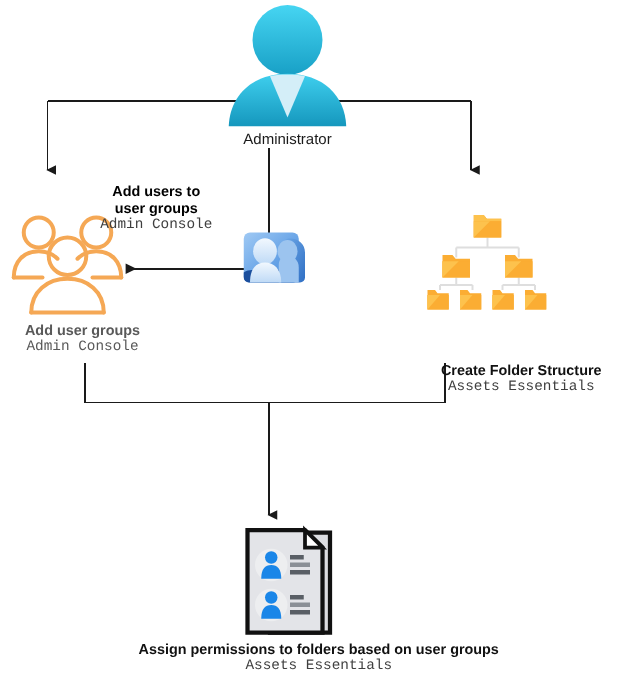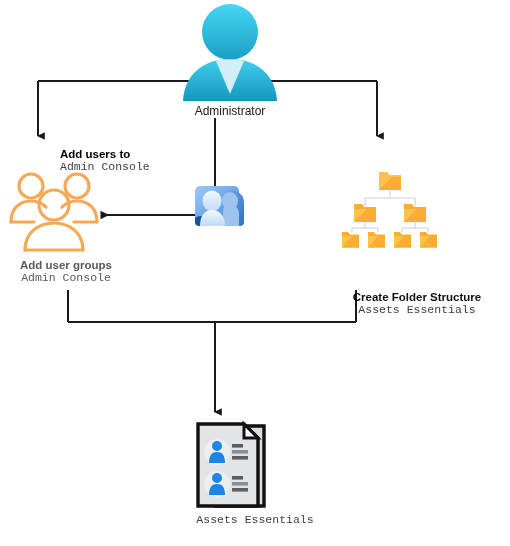--- a/index.html
+++ b/index.html
@@ -14,21 +14,21 @@
   #admin-node{left:176px;top:2px;width:108px;height:100px;}
   #admin-cap{left:150px;top:105px;width:160px;}
   #admin-cap .t1{font-weight:normal;font-size:12px;color:#1a1a1a;}
   
   #groups-node{left:6px;top:164px;width:96px;height:96px;}
   #groups-cap{left:-24px;top:259px;width:180px;}
   #groups-cap .t1{color:#595959;}
   #groups-cap .t2{color:#595959;}
   
   #users-node{left:192px;top:184px;width:56px;height:50px;}
-  #users-cap{left:60px;top:148px;width:130px;text-align:left;}
+  #users-cap{left:60px;top:148px;width:130px;text-align:center;}
   #users-cap .t1{color:#000;}
   #users-cap .t2{color:#3f3f3f;}
   
   #folders-node{left:340px;top:168px;width:100px;height:82px;}
   #folders-cap{left:327px;top:259px;width:180px;margin-top:32px;}
   #folders-cap .t1{color:#111;}
   #folders-cap .t2{color:#3f3f3f;}
   
   #doc-node{left:192px;top:420px;width:96px;height:92px;}
   #doc-cap{left:75px;top:514px;width:360px;}
@@ -135,20 +135,21 @@
     <path d="M34,9 C41,9 45,14 45,20 C45,25 43,29 40,31 L40,42 L48,42 A4,4 0 0 0 52,38 L52,18 C52,11 46,6 38,7 Z" fill="url(#gU3)"></path>
     <ellipse cx="38" cy="17" rx="8" ry="9" fill="#9CC4EF"></ellipse>
     <path d="M31,28 C31,23 34,21 38,21 C43,21 47,24 47,30 L47,42 L31,42 Z" fill="#9CC4EF"></path>
 
     <ellipse cx="20" cy="17" rx="9.5" ry="10.5" fill="url(#gU2)"></ellipse>
     <path d="M8,42 C8,31 13,26 20,26 C27,26 33,31 33,42 Z" fill="url(#gU2)"></path>
   </svg>
 </div>
 <div class="cap" id="users-cap">
   <span class="t1">Add users to</span>
+  <span class="t1">user groups</span>
   <span class="t2">Admin Console</span>
 </div>
 
 <div class="node" id="folders-node">
   <svg viewBox="0 0 100 82" width="100" height="82">
     <g stroke="#DEDEDE" stroke-width="1.6" fill="none">
       <path d="M50,22 L50,30 M25,30 L75,30 M25,30 L25,38 M75,30 L75,38"></path>
       <path d="M25,54 L25,60 M12,60 L38,60 M12,60 L12,64 M38,60 L38,64"></path>
       <path d="M75,54 L75,60 M62,60 L88,60 M62,60 L62,64 M88,60 L88,64"></path>
     </g>
@@ -204,14 +205,15 @@
 
     <circle cx="25" cy="64" r="13" fill="#EDEEF0"></circle>
     <circle cx="25" cy="58" r="5" fill="#1A86E8"></circle>
     <path d="M17,75 C17,67 20,64 25,64 C30,64 33,67 33,75 Z" fill="#1A86E8"></path>
     <rect x="40" y="56" width="11" height="3.6" fill="#5A5F66"></rect>
     <rect x="40" y="62" width="16" height="3.6" fill="#8A8F96"></rect>
     <rect x="40" y="68" width="16" height="3.6" fill="#5A5F66"></rect>
   </svg>
 </div>
 <div class="cap" id="doc-cap">
+  <span class="t1">Assign permissions to folders based on user groups</span>
   <span class="t2">Assets Essentials</span>
 </div>
 
 </body></html>

